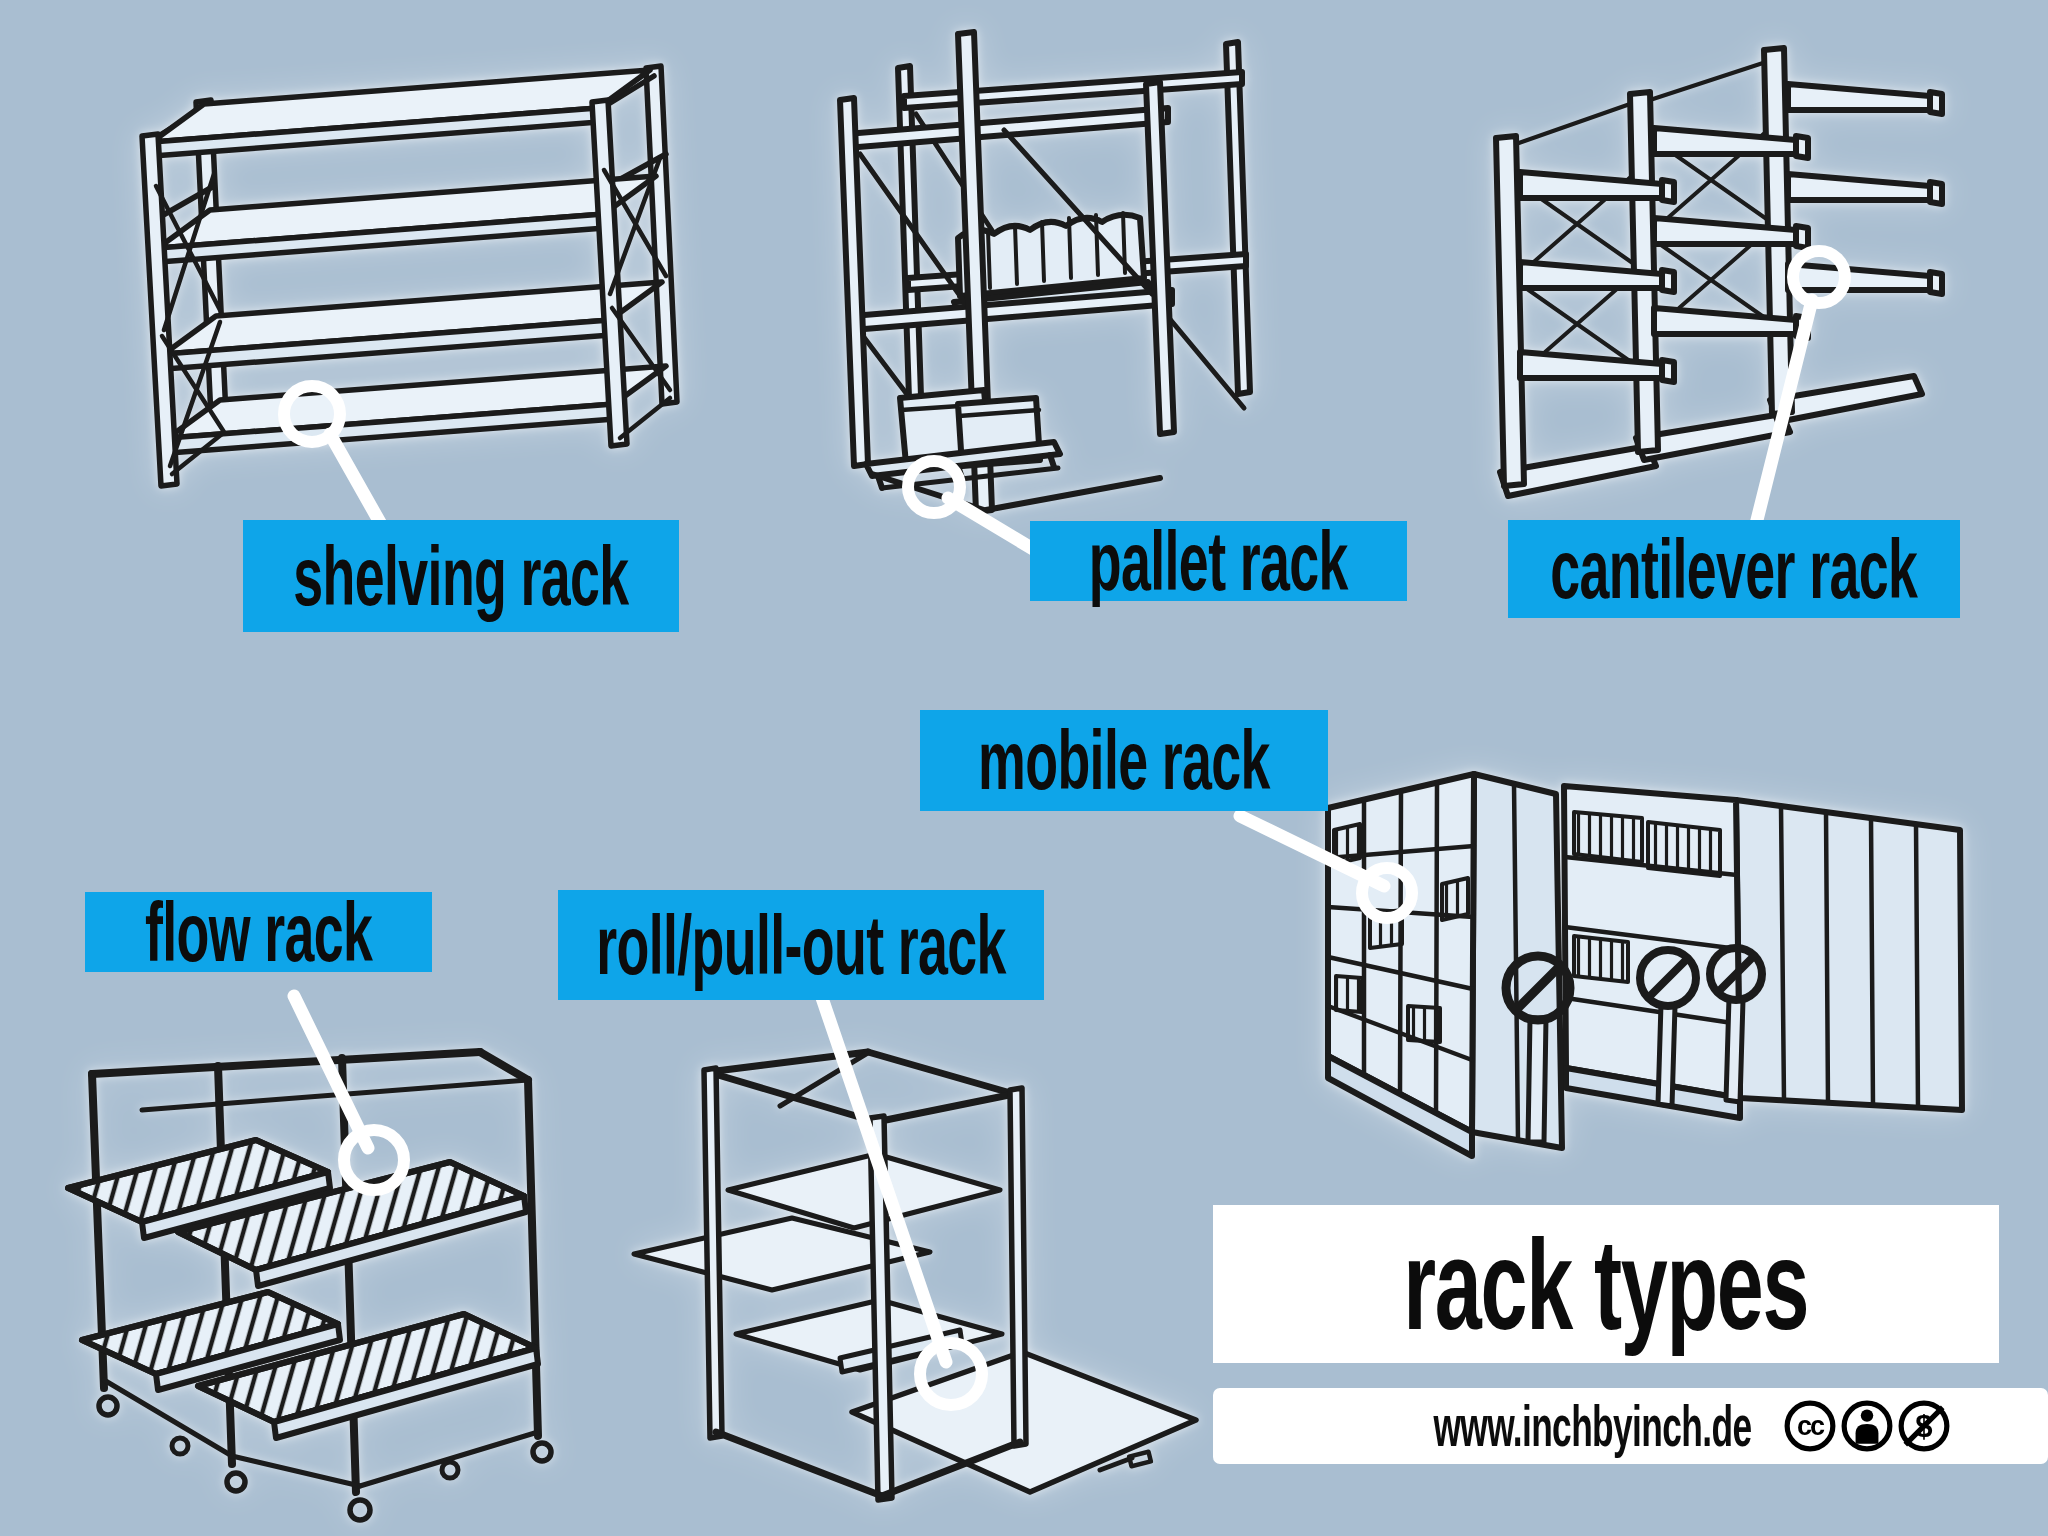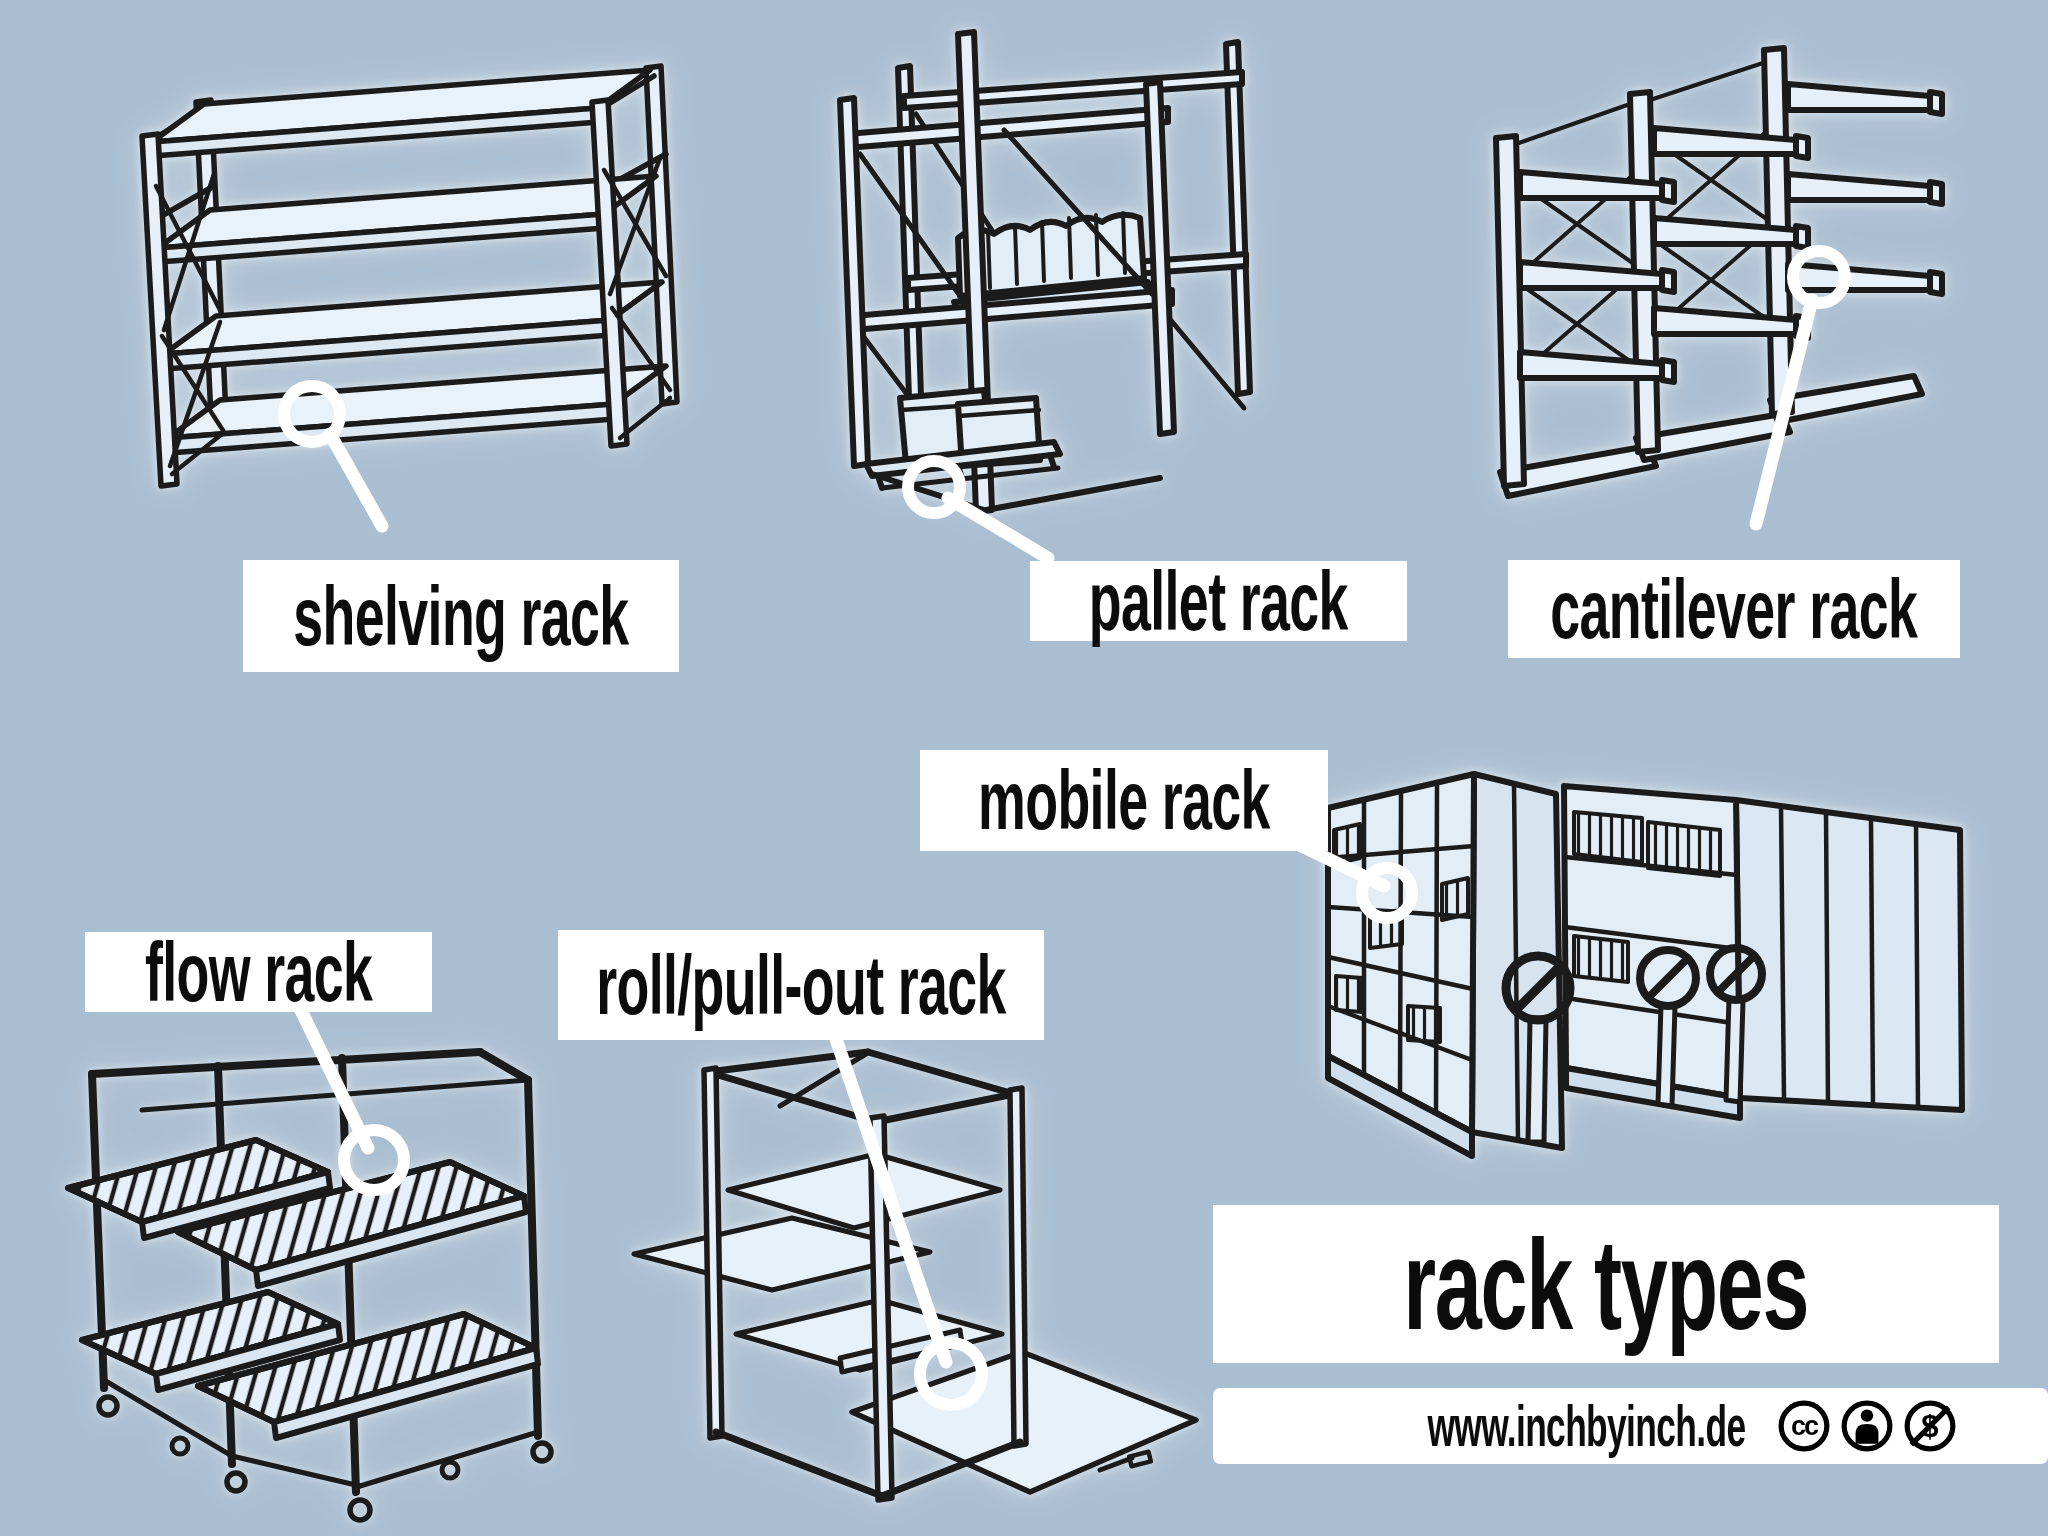--- a/index.html
+++ b/index.html
@@ -8,41 +8,41 @@
     background:#a9bed1;
     font-family:"Liberation Sans", sans-serif;
   }
   .fig{position:absolute;}
   .fig svg{
     display:block;
     filter:drop-shadow(0 0 5px rgba(255,255,255,.55)) drop-shadow(0 0 16px rgba(255,255,255,.30));
   }
   .overlay{position:absolute;left:0;top:0;z-index:3;pointer-events:none;}
   .label{
-    position:absolute;background:#ffffff;z-index:5;
-    display:flex;align-items:center;justify-content:center;margin-top:40px;
+    position:absolute;background:#0ea5e9;z-index:5;
+    display:flex;align-items:center;justify-content:center;
   }
   .cond{
     display:inline-block;font-weight:bold;color:#0c0c0c;
     transform:scaleX(.64);white-space:nowrap;letter-spacing:-1px;
   }
   .label .cond{font-size:84px;}
   .banner{
     position:absolute;left:1213px;top:1205px;width:786px;height:158px;
     background:#ffffff;z-index:4;
     display:flex;align-items:center;justify-content:center;
   }
   .banner .cond{font-size:128px;transform:scaleX(.66);letter-spacing:-2px;}
   .footerbar{
     position:absolute;left:1213px;top:1388px;width:835px;height:76px;
     background:#ffffff;z-index:4;box-sizing:border-box;padding-left:116px;
     display:flex;align-items:center;justify-content:center;gap:24px;border-radius:7px;
   }
   .footerbar .site{font-size:57px;transform:scaleX(.62);margin:0 -90px;}
-  .cc-icons{display:flex;gap:9px;align-items:flex-end;}
+  .cc-icons{display:flex;gap:3px;align-items:flex-end;}
 </style>
 </head>
 <body>
 
 <div class="fig" style="left:80px;top:18px">
 <svg width="620" height="500" viewBox="0 0 620 500">
   <g stroke="#1b1b1b" stroke-width="5.5" stroke-linecap="round" stroke-linejoin="round" fill="none">
 
     <polygon fill="#e7f0f8" points="116,84 131,82 147,418 132,420"></polygon>
     <polygon fill="#e7f0f8" points="566,50 581,48 597,384 582,386"></polygon>

